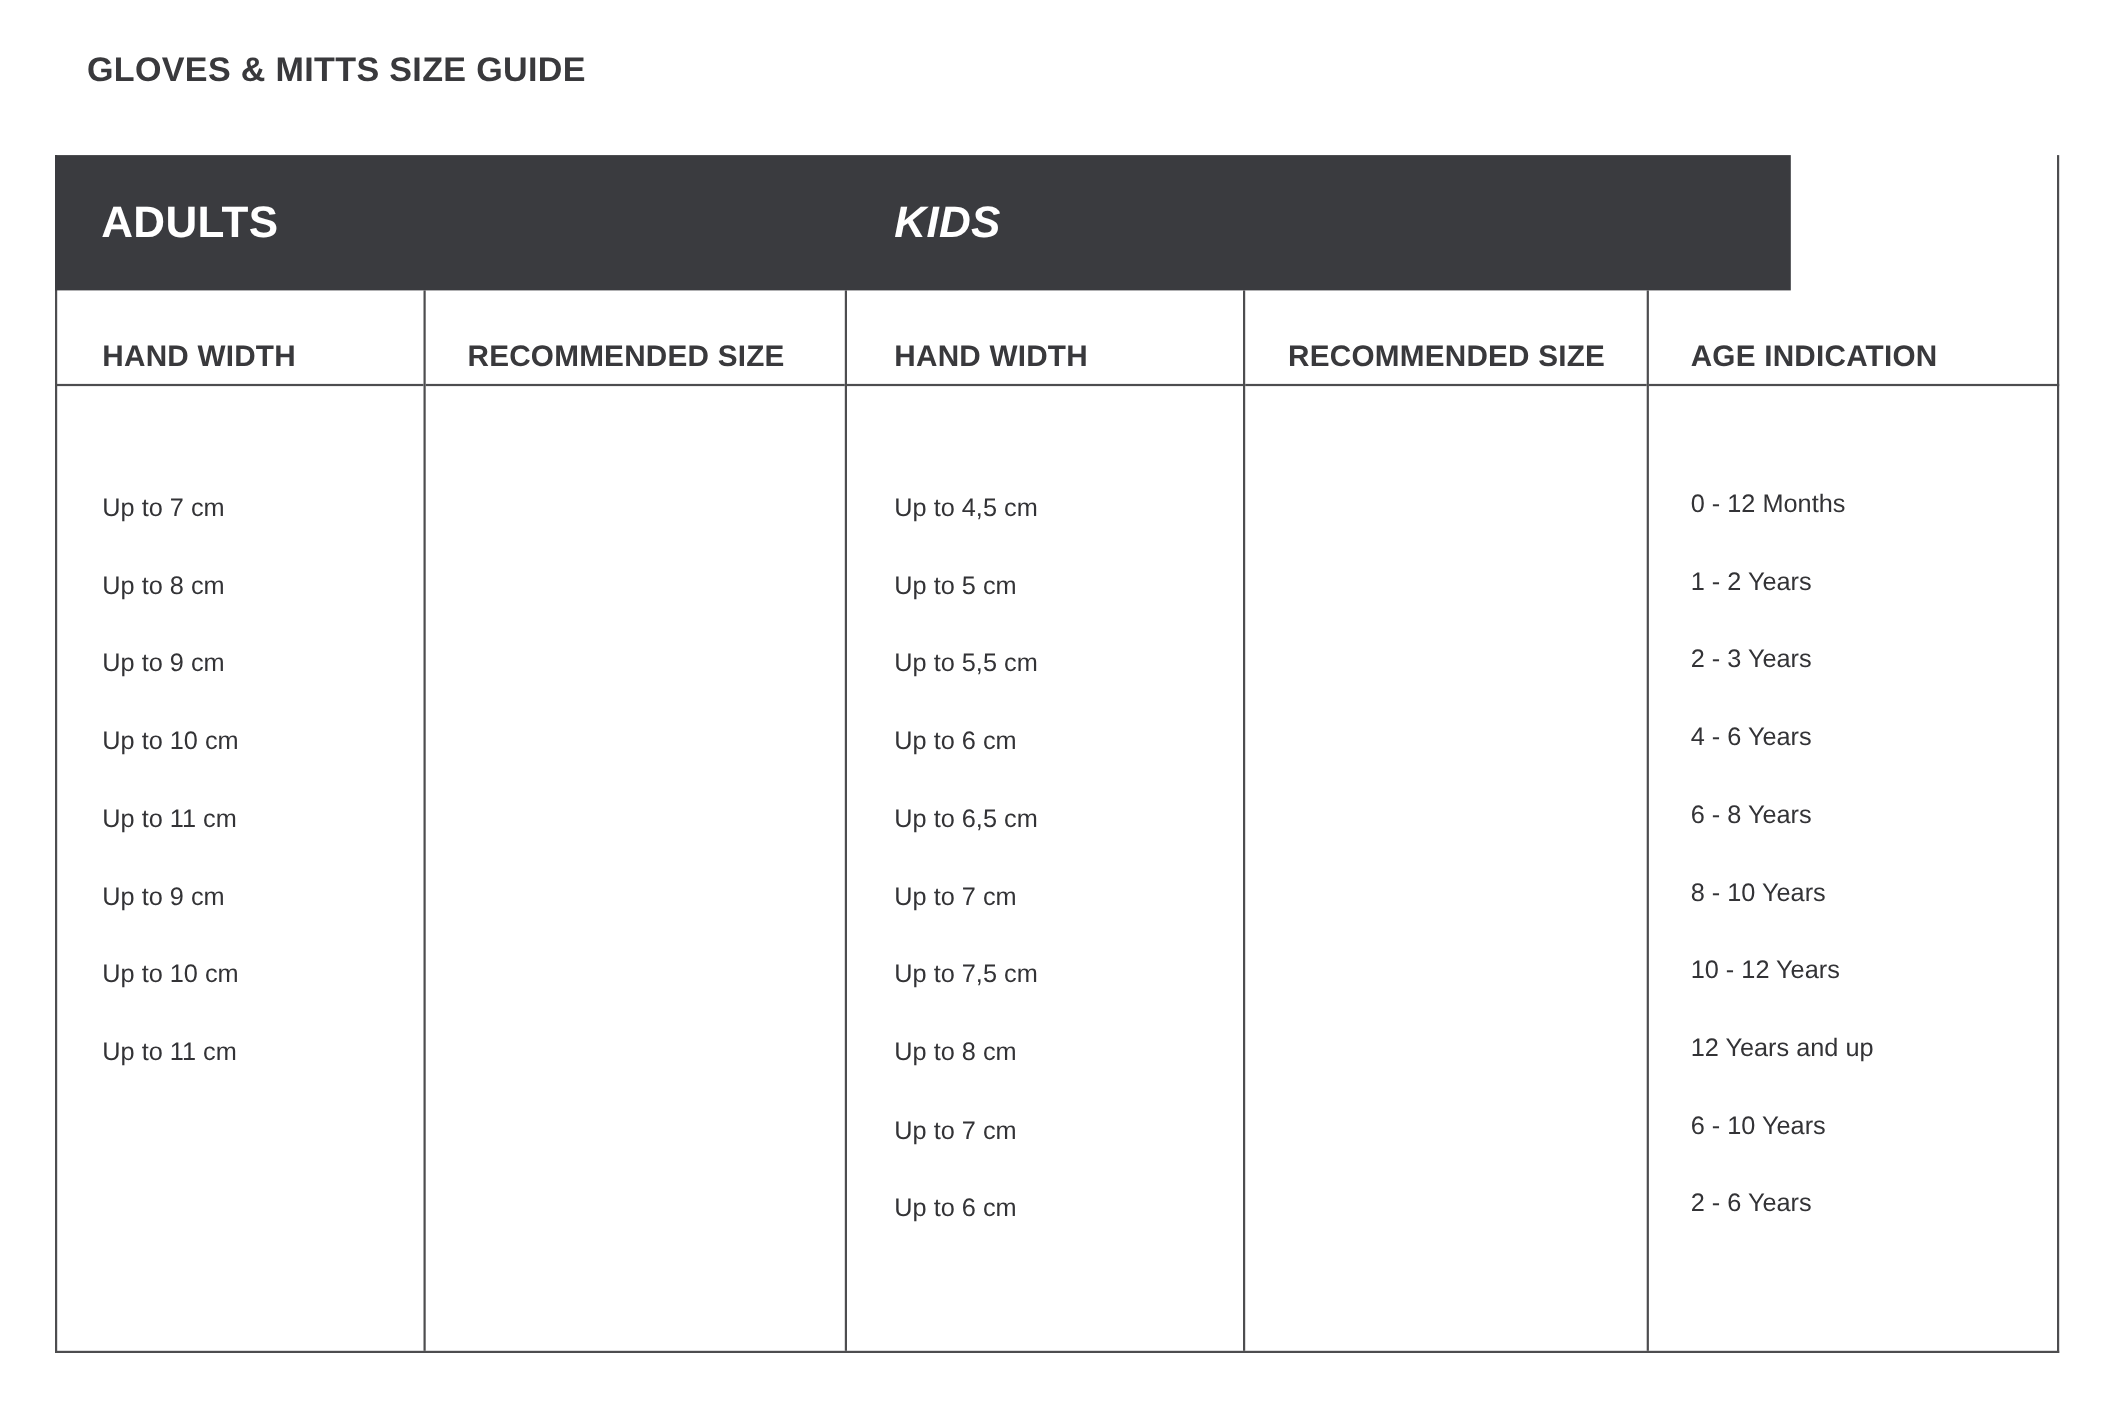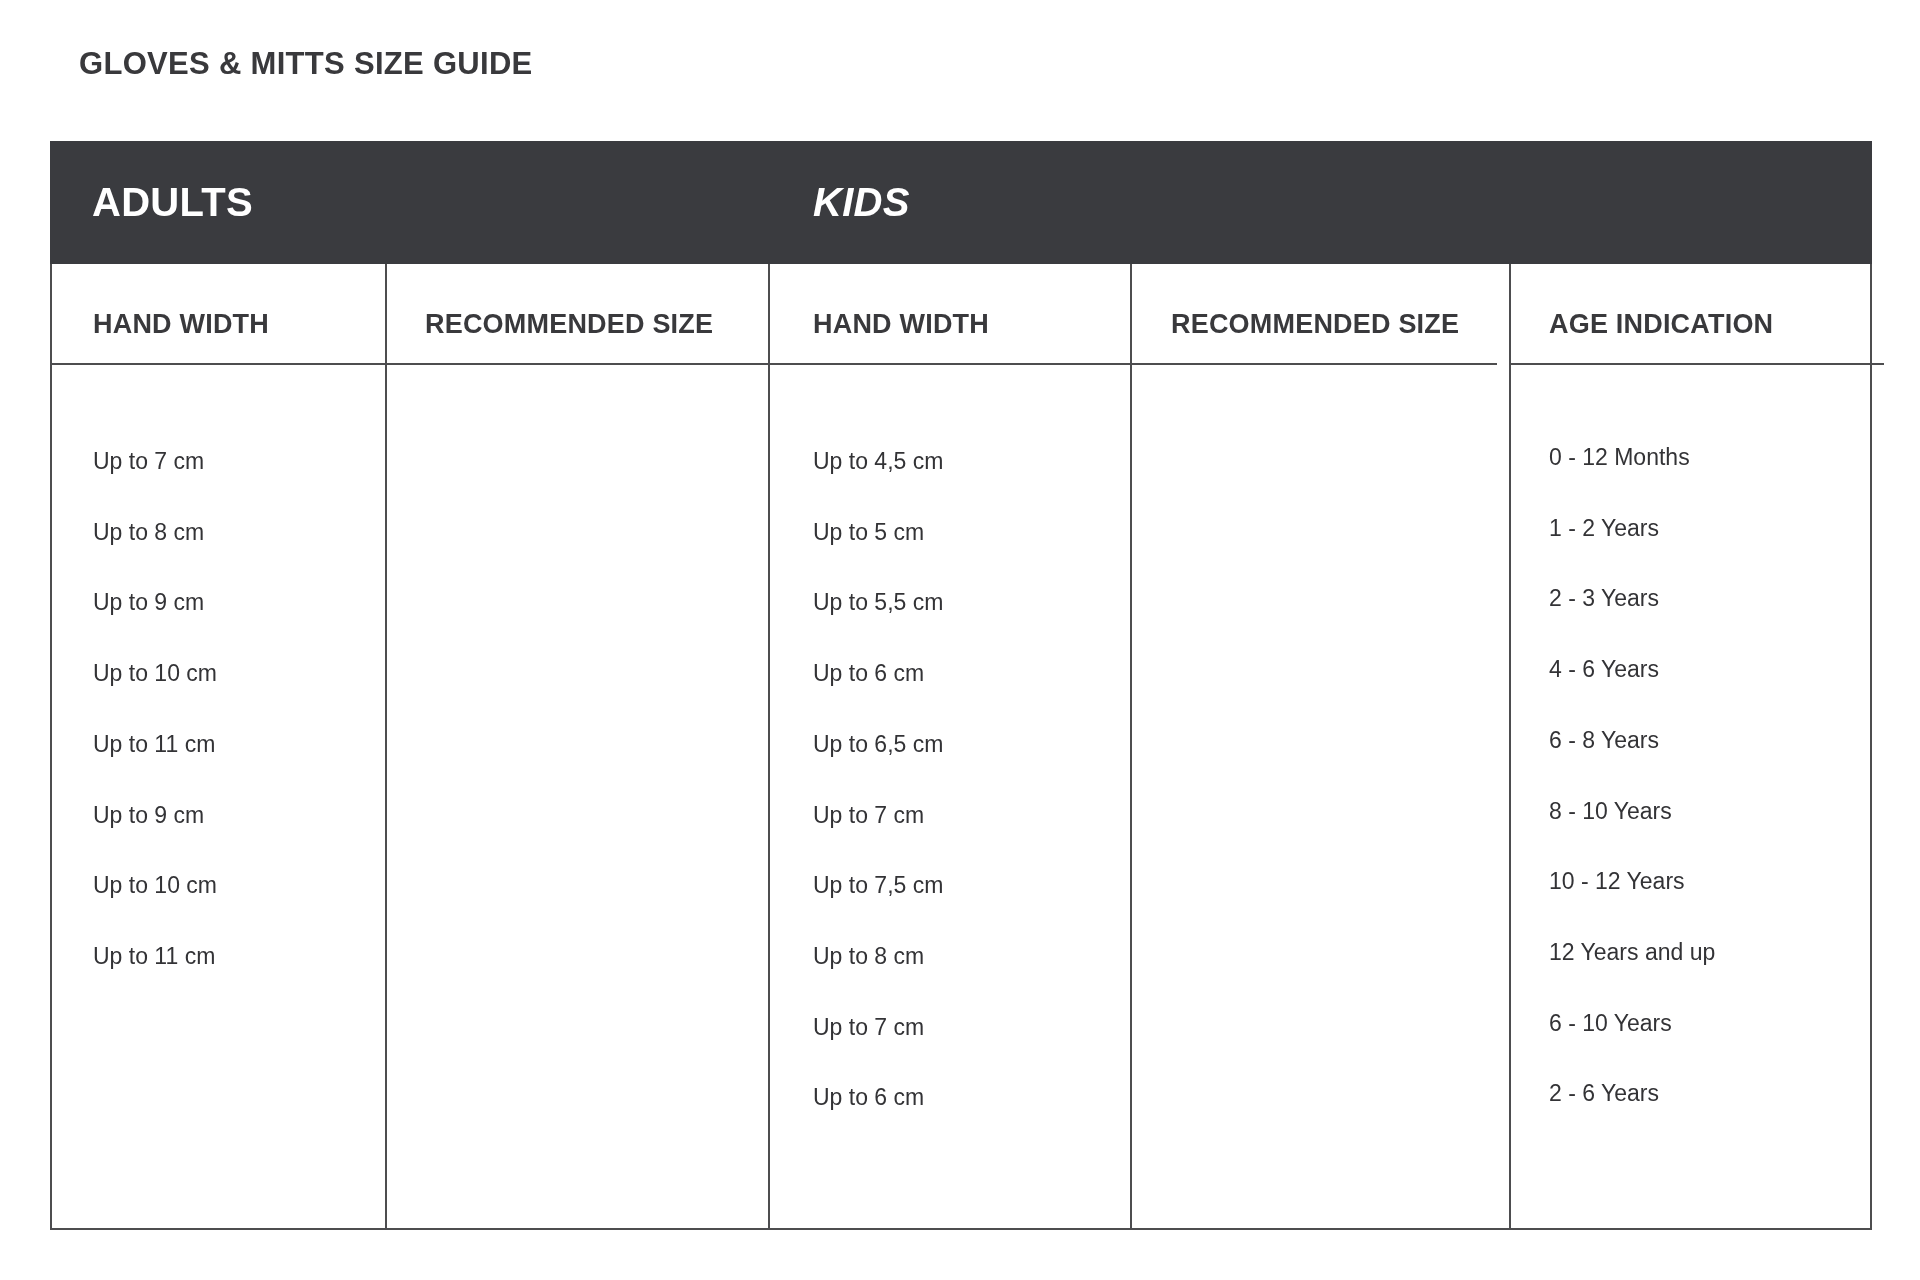--- a/index.html
+++ b/index.html
@@ -34,21 +34,21 @@
     width: 1822px;
     height: 1089px;
     box-sizing: border-box;
     border: 2px solid #4d4d4f;
     border-top: none;
   }
   .group-header {
     position: absolute;
     left: -2px;
     top: 0;
-    width: 1822px;
+    width: 1578px;
     height: 123px;
     background: #3a3b3f;
   }
   .group-label {
     position: absolute;
     top: 37px;
     font-size: 40px;
     font-weight: bold;
     color: #ffffff;
     line-height: 48px;
@@ -62,21 +62,21 @@
     box-sizing: border-box;
   }
   .col + .col {
     border-left: 2px solid #4d4d4f;
   }
   .col-head {
     position: absolute;
     left: 0;
     right: 0;
     top: 0;
-    height: 101px;
+    height: 87px;
     border-bottom: 2px solid #4d4d4f;
     box-sizing: border-box;
   }
   .col-head-label {
     position: absolute;
     top: 44px;
     font-size: 27px;
     font-weight: bold;
     color: #39393c;
     line-height: 32px;
@@ -149,21 +149,21 @@
         <span class="cell" style="left: 43px; top: 702.3px;">Up to 6 cm</span>
       </div>
   </div>
 
   <div class="col" style="left:1078px; width:367px;">
     <div class="col-head">
       <span class="col-head-label" style="left:39px;">RECOMMENDED SIZE</span>
     </div>
   </div>
 
-  <div class="col" style="left:1445px; width:375px;margin-left:12px;">
+  <div class="col" style="left:1445px; width:375px;">
     <div class="col-head">
       <span class="col-head-label" style="left:38px;">AGE INDICATION</span>
     </div>
     <div class="col-body">
         <span class="cell" style="left: 38px; top: 62px;">0 - 12 Months</span>
         <span class="cell" style="left: 38px; top: 132.7px;">1 - 2 Years</span>
         <span class="cell" style="left: 38px; top: 203.4px;">2 - 3 Years</span>
         <span class="cell" style="left: 38px; top: 274.1px;">4 - 6 Years</span>
         <span class="cell" style="left: 38px; top: 344.8px;">6 - 8 Years</span>
         <span class="cell" style="left: 38px; top: 415.5px;">8 - 10 Years</span>

